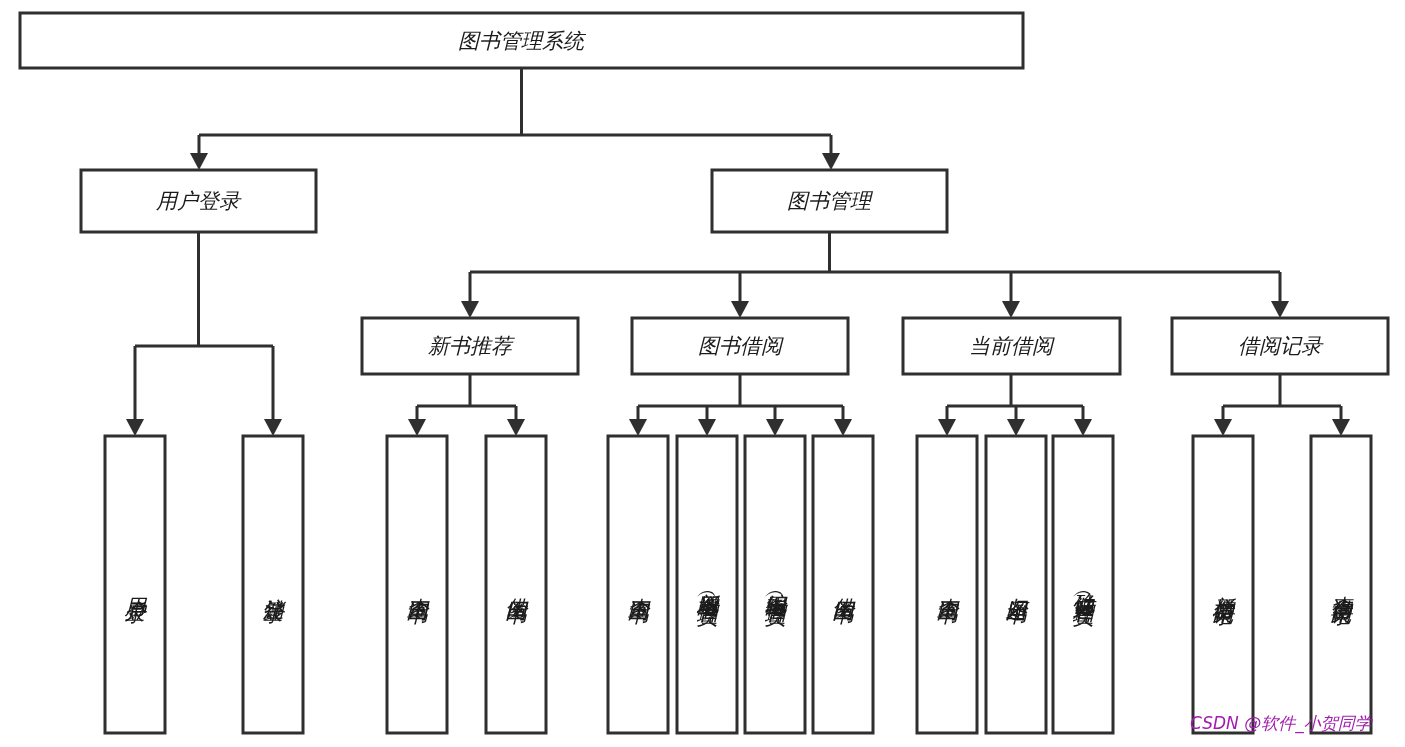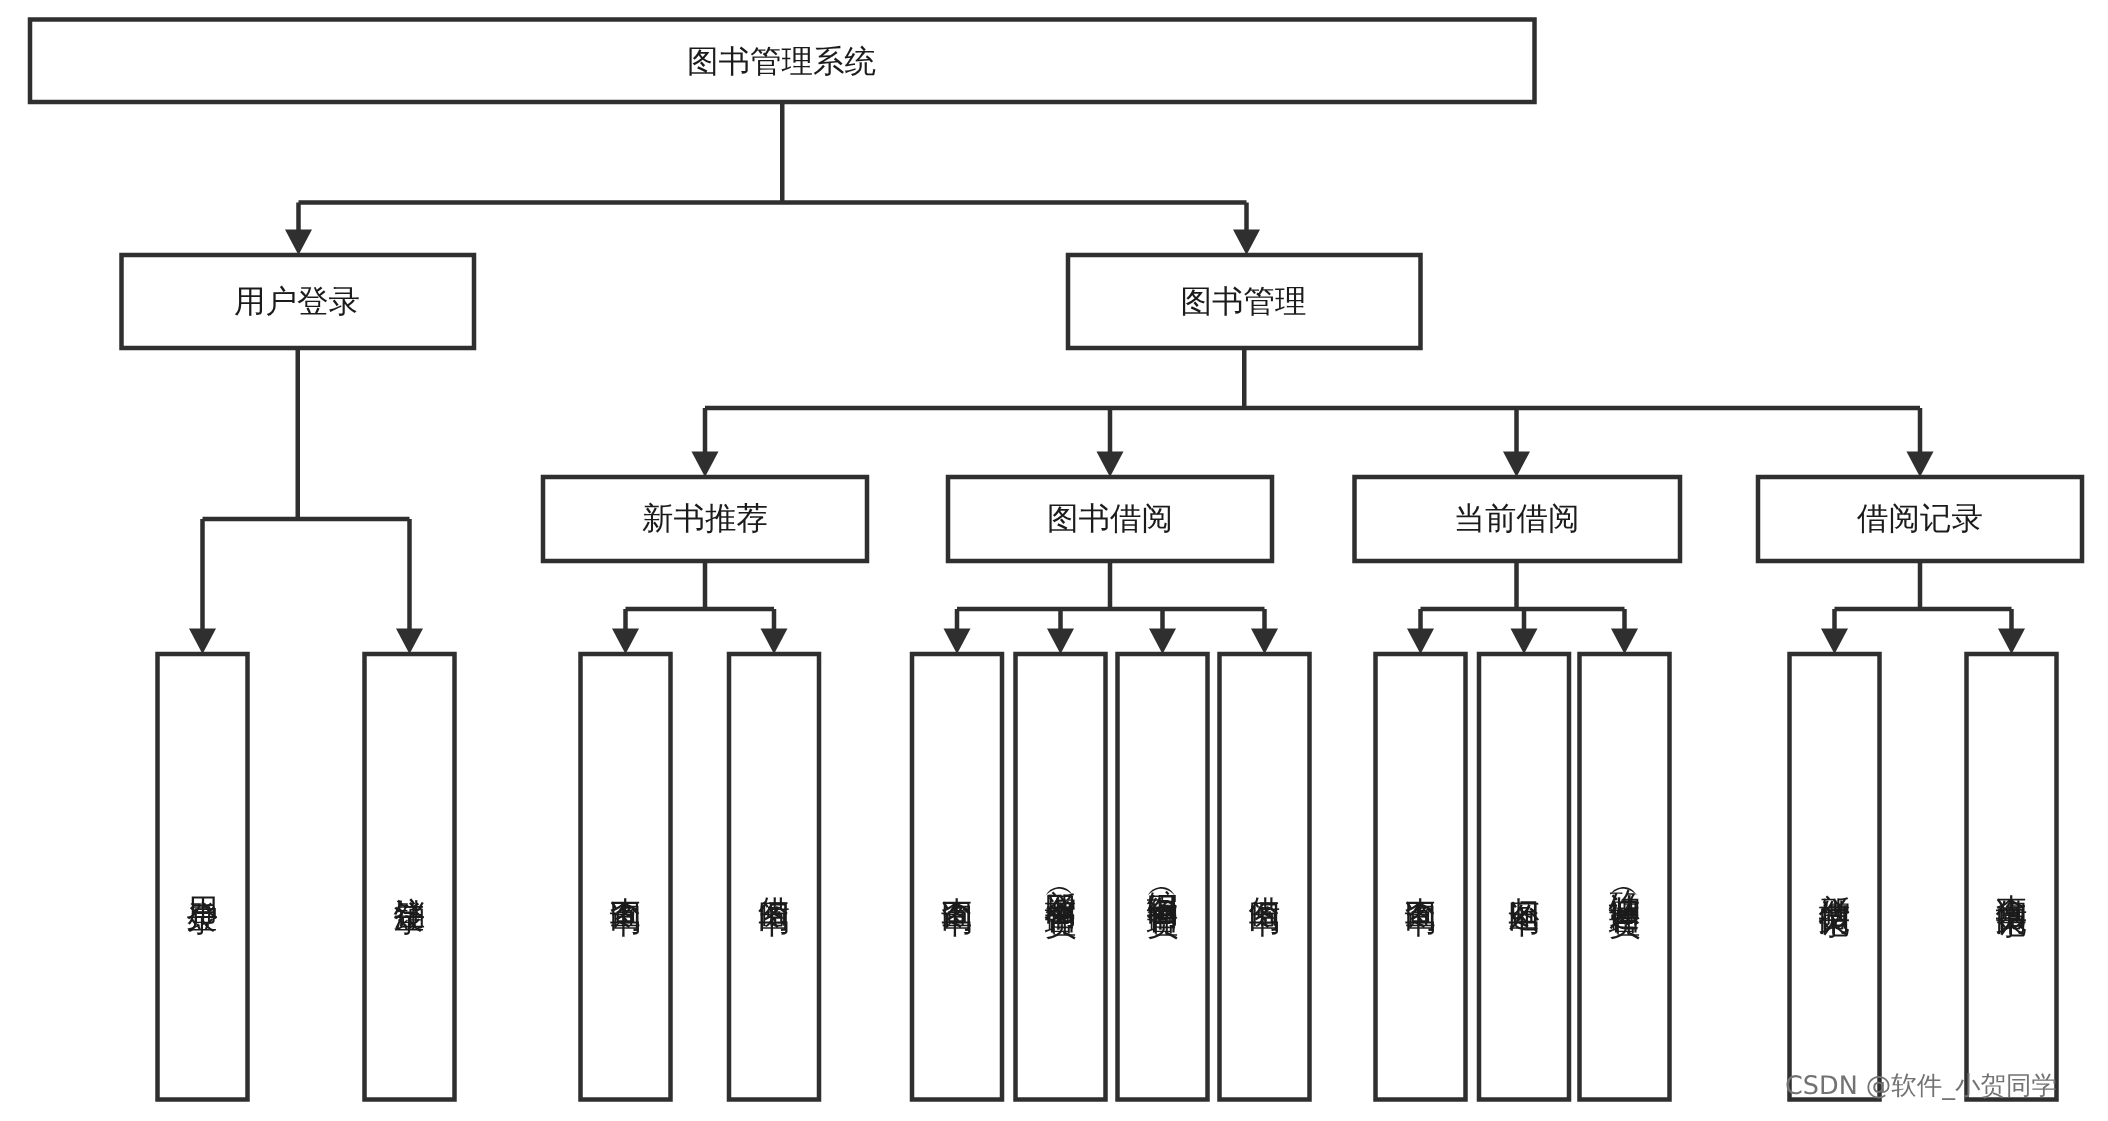--- a/index.html
+++ b/index.html
@@ -10,20 +10,21 @@
   body {
     width: 1405px;
     height: 747px;
     font-family: "DejaVu Sans", "Liberation Sans", sans-serif;
     overflow: hidden;
   }
   #diagram-root {
     position: relative;
     width: 1157px;
     height: 747px;
+    font-style: italic;
   }
   svg.flow {
     position: absolute;
     top: 0;
     left: 0;
     width: 1405px;
     height: 747px;
   }
   .nodebox {
     fill: #ffffff;
@@ -59,21 +60,21 @@
     justify-content: center;
     white-space: nowrap;
     text-align: center;
   }
   .watermark {
     position: absolute;
     left: 1190px;
     top: 712px;
     font-family: "DejaVu Sans", "Liberation Sans", sans-serif;
     font-size: 17px;
-    color: #737373;
+    color: #a21caf;
     white-space: nowrap;
     pointer-events: none;
   }
 </style>
 </head>
 <body>
 
 <div id="diagram-root">
 
   <svg class="flow" viewBox="0 0 1405 747">

